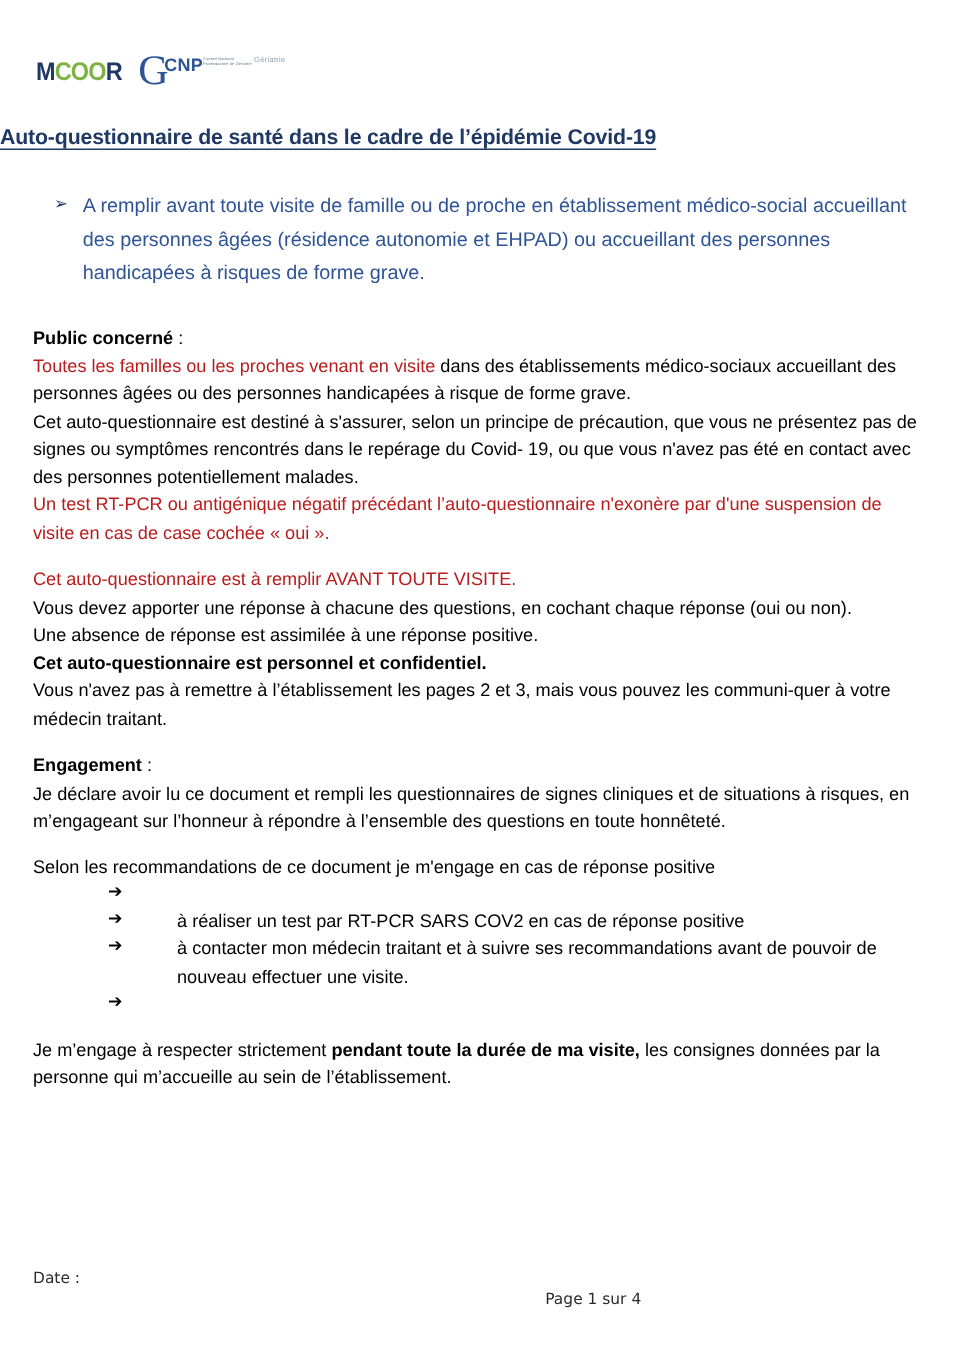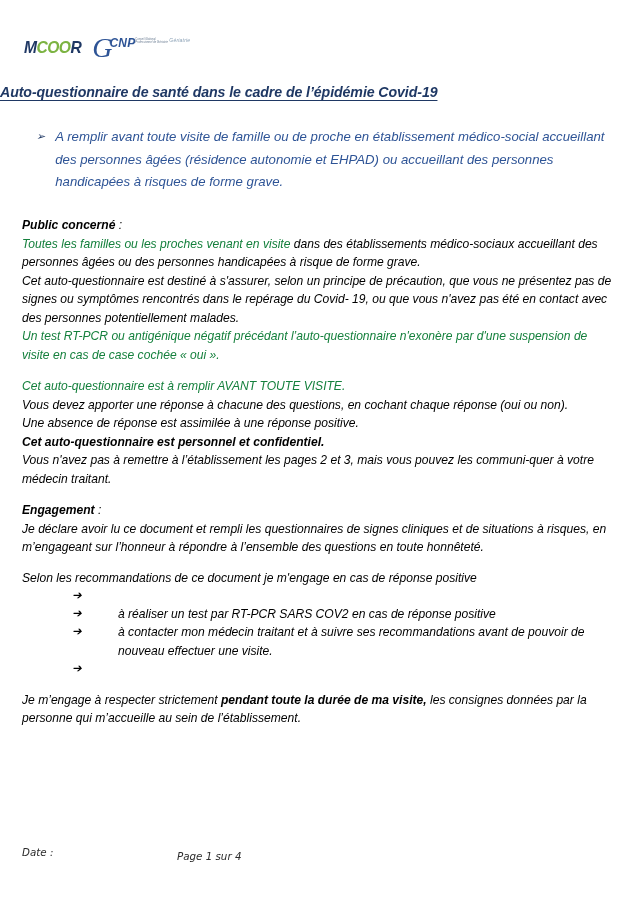--- a/index.html
+++ b/index.html
@@ -9,21 +9,20 @@
   }
   .page {
     position: relative;
     width: 636px;
     height: 900px;
     background: #ffffff;
     font-family: "Liberation Sans", sans-serif;
     color: #000000;
     overflow: hidden;
     box-sizing: border-box;
-    font-style: italic;
   }
 
   
   .logo-block {
     position: absolute;
     left: 24px;
     top: 30px;
     display: flex;
     align-items: center;
     gap: 6px;
@@ -124,21 +123,21 @@
   .body-area {
     position: absolute;
     left: 22px;
     top: 216px;
     width: 592px;
     font-size: 12.1px;
     line-height: 1.53;
   }
   .sec { margin-bottom: 0; }
   .sec-head { font-weight: 700; }
-  .red { color: #15803d; }
+  .red { color: #b91c1c; }
   .bold { font-weight: 700; }
   .gap { height: 13px; }
   .gap-sm { height: 12px; }
   p.line { margin: 0; }
 
   .arrow-list {
     margin: 0;
     padding: 0;
     list-style: none;
   }
@@ -166,22 +165,23 @@
     color: #2b2b2b;
   }
   .footer .f-date {
     position: absolute;
     left: 0;
     top: 0;
   }
   .footer .f-page {
     position: absolute;
     left: 0;
-    top: 4px;
+    top: 14px;
     width: 592px;
+    text-align: center;
     padding-left: 155px;
     box-sizing: border-box;
   }
 </style>
 </head>
 <body>
 
 <div class="page">
 
   <div class="logo-block">

